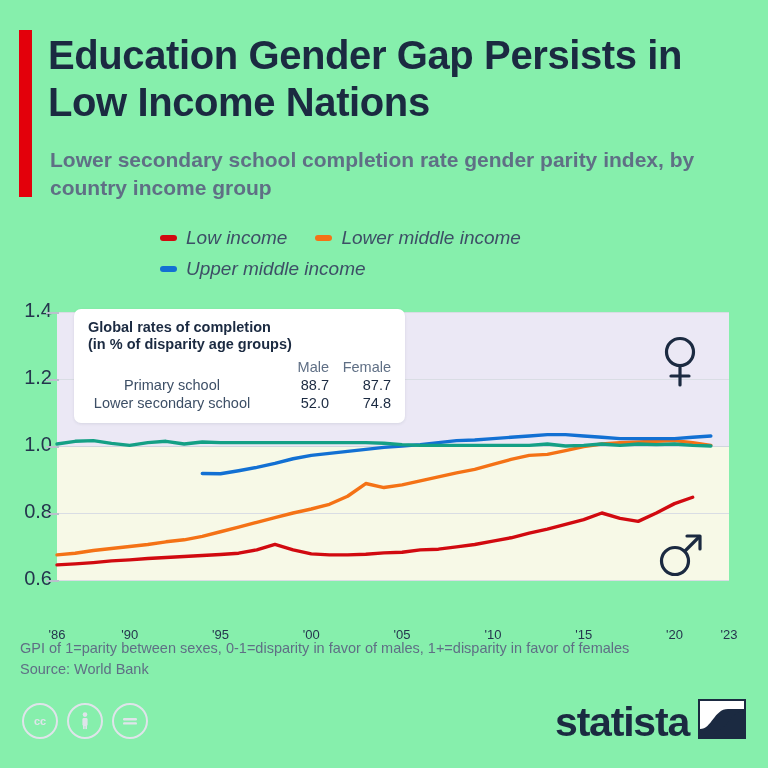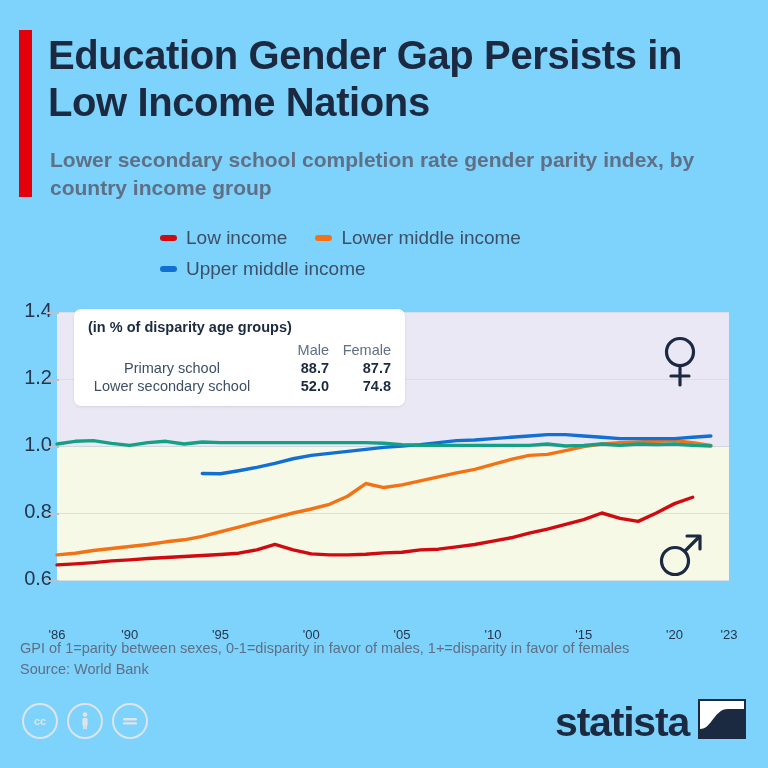--- a/index.html
+++ b/index.html
@@ -2,41 +2,41 @@
 <html><head>
 <meta charset="utf-8">
 <style>
   * { box-sizing: border-box; margin: 0; padding: 0; }
   html, body {
     width: 768px; height: 768px;
     background: #f4f6f9;
     font-family: "Liberation Sans", sans-serif;
     overflow: hidden;
   }
-  .page { position: relative; width: 768px; height: 768px; background: #7dd3fc; }
+  .page { position: relative; width: 768px; height: 768px; background: #86efac; }
 
   
   .accent-bar {
     position: absolute; left: 19px; top: 30px;
     width: 13px; height: 167px; background: #e3000b;
   }
   .title {
     position: absolute; left: 48px; top: 32px; width: 700px;
     font-size: 40px; line-height: 47px; font-weight: 700;
     color: #1b2a41; letter-spacing: -0.4px;
   }
   .subtitle {
     position: absolute; left: 50px; top: 146px; width: 660px;
     font-size: 21px; line-height: 28px; font-weight: 700;
     color: #5f6f85;
   }
 
   
   .legend {
-    position: absolute; left: 160px; top: 222px; width: 600px;
+    position: absolute; left: 160px; top: 222px; width: 600px; font-style: italic;
   }
   .legend-row { display: flex; align-items: center; height: 31px; }
   .legend-item { display: flex; align-items: center; margin-right: 28px; }
   .legend-swatch {
     width: 17px; height: 6px; border-radius: 3px; margin-right: 9px; flex: none;
   }
   .legend-label { font-size: 19px; color: #3d4f66; white-space: nowrap; }
 
   
   .chart-wrap { position: absolute; left: 0; top: 300px; width: 768px; height: 300px; }
@@ -70,21 +70,21 @@
   }
   .infobox-title {
     font-size: 14.5px; font-weight: 700; color: #1b2a41; line-height: 17px;
   }
   .infotable { width: 100%; border-collapse: collapse; margin-top: 5px; }
   .infotable th, .infotable td { font-size: 14.5px; color: #3d4f66; padding: 1px 0; }
   .infotable th.rowhead, .infotable td.rowhead {
     text-align: center; padding-right: 11px; font-weight: 400; color: #3d4f66;
   }
   .infotable th.colhead { text-align: right; font-weight: 400; color: #5f6f85; width: 62px; }
-  .infotable td.num { text-align: right; font-weight: 700; color: #1b2a41; width: 62px; }
+  .infotable td.num { text-align: right; font-weight: 400; color: #1b2a41; width: 62px; }
 
   
   .glyph { position: absolute; }
 
   
   .footnote {
     position: absolute; left: 20px; top: 638px; width: 740px;
     font-size: 14.5px; line-height: 21px; color: #5f6f85;
   }
   .cc-icons { position: absolute; left: 22px; top: 703px; display: flex; gap: 9px; }
@@ -179,20 +179,21 @@
         <div class="xtick" style="left: 402.081px;">'05</div>
         <div class="xtick" style="left: 492.892px;">'10</div>
         <div class="xtick" style="left: 583.703px;">'15</div>
         <div class="xtick" style="left: 674.514px;">'20</div>
         <div class="xtick" style="left: 729px;">'23</div>
       </div>
   </div>
 
   <div class="infobox">
     <div class="infobox-title">
+      <div>Global rates of completion</div>
       <div>(in % of disparity age groups)</div>
     </div>
     <table class="infotable">
       <thead>
         <tr>
           <th class="rowhead"></th>
           <th class="colhead">Male</th>
           <th class="colhead">Female</th>
         </tr>
       </thead>

